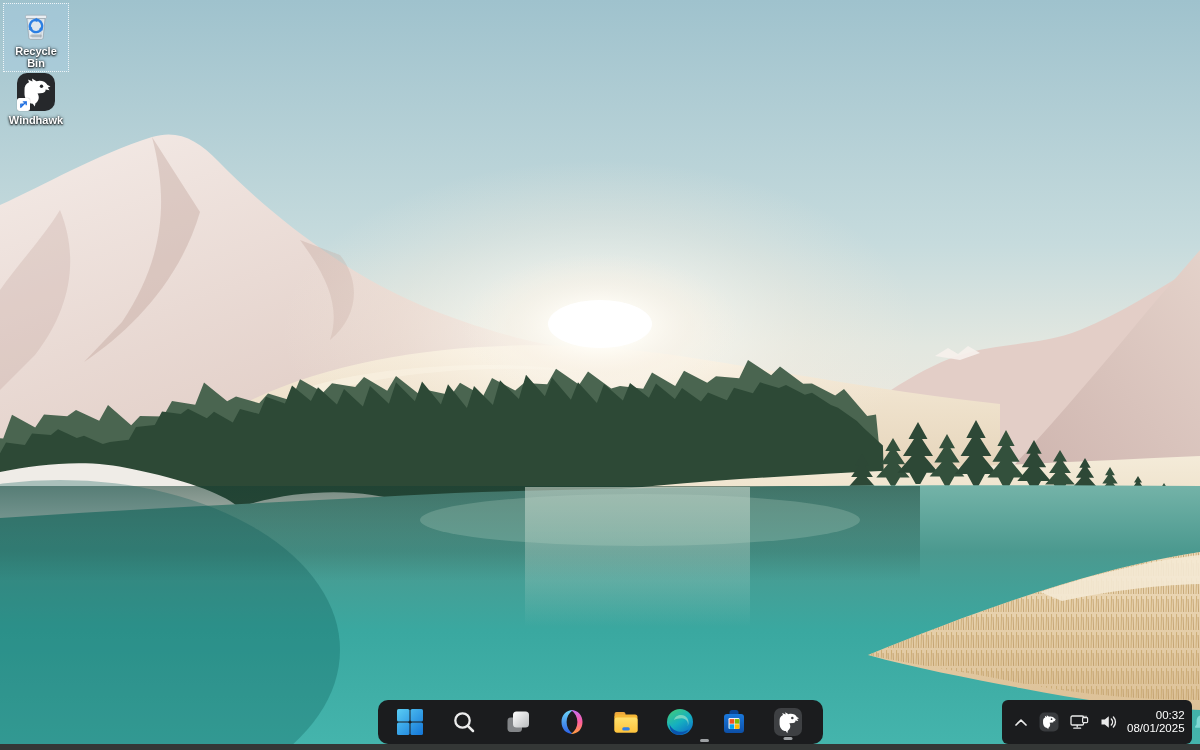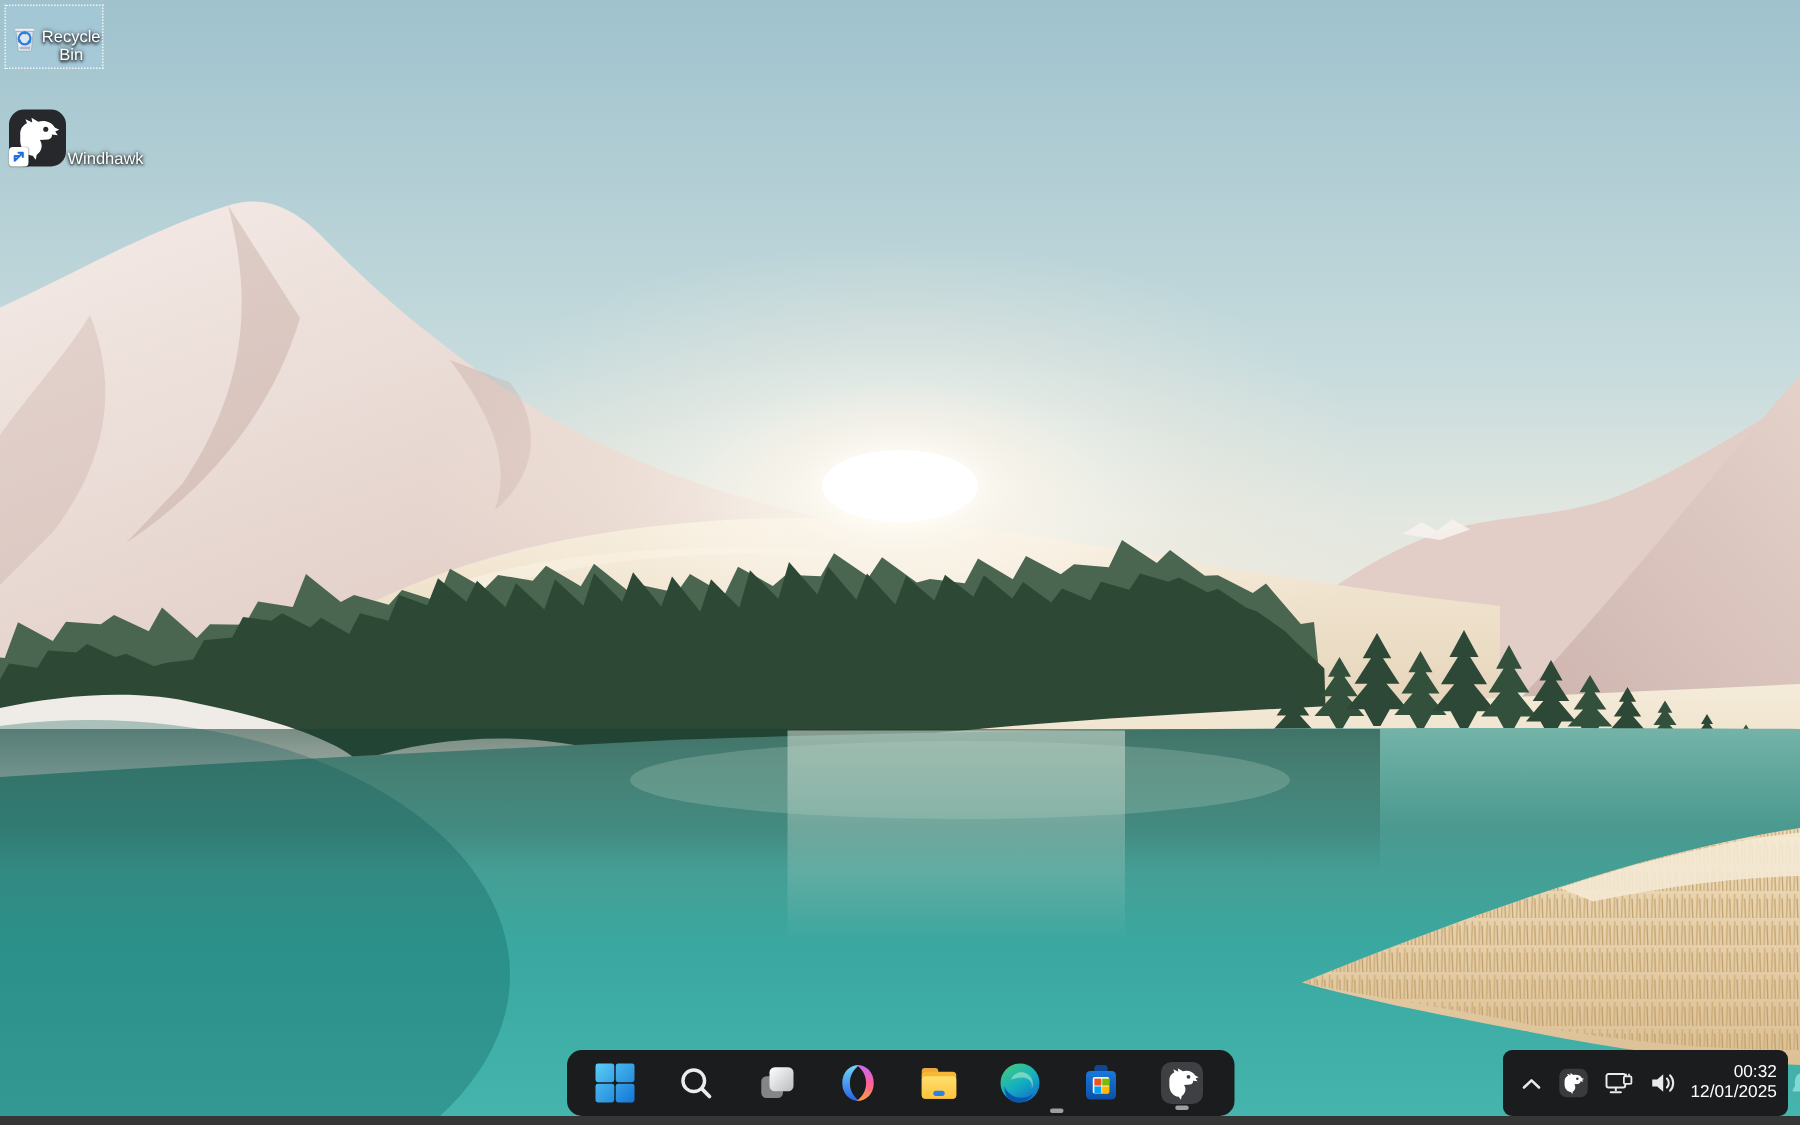--- a/index.html
+++ b/index.html
@@ -5,22 +5,22 @@
   html,body{margin:0;padding:0;}
   body{
     width:1200px;height:750px;overflow:hidden;position:relative;
     font-family:"Liberation Sans","DejaVu Sans",sans-serif;
     background:#9fc2cd;
   }
   
   #wallpaper{position:absolute;inset:0;z-index:0;}
   
   .icon-cell{
-    position:absolute;width:62px;display:flex;flex-direction:row;align-items:flex-end;
-    padding:3px 1px 2px;z-index:2;cursor:default;border:1px solid transparent;
+    position:absolute;width:62px;display:flex;flex-direction:column;align-items:center;
+    padding:3px 1px 2px;z-index:2;cursor:default;border:1px solid transparent;font-weight:bold;
   }
   .icon-cell.selected{
     background:rgba(170,206,230,.35);
     border:1px dotted rgba(252,252,252,.85);
   }
   .icon-label{
     margin-top:2px;font-size:11px;line-height:12px;color:#fff;text-align:center;
     text-shadow:0 1px 2px rgba(0,0,0,.95),0 0 3px rgba(0,0,0,.8);
   }
   .wh-badge{position:absolute;left:1px;bottom:1px;width:13px;height:13px;background:#fff;
@@ -352,21 +352,21 @@
   <div class="tray-btn">
     <svg width="18" height="16" viewBox="0 0 18 16">
       <path d="M1.5,5.6 H4.8 L8.8,2.2 V13.8 L4.8,10.4 H1.5 Z" fill="#eaeaea"></path>
       <path d="M11.3,5 A4.3,4.3 0 0 1 11.3,11" stroke="#eaeaea" stroke-width="1.4" fill="none" stroke-linecap="round"></path>
       <path d="M13.4,2.9 A7.4,7.4 0 0 1 13.4,13.1" stroke="#eaeaea" stroke-width="1.4" fill="none" stroke-linecap="round"></path>
     </svg>
   </div>
 
   <div id="clock">
     <div>00:32</div>
-    <div>12/01/2025</div>
+    <div>08/01/2025</div>
   </div>
 
   <div class="tray-btn">
     <svg width="16" height="17" viewBox="0 0 16 17">
       <path d="M8,1.2 C11.3,1.2 13.4,3.6 13.4,7 V10.2 L14.9,12.6 C15.2,13.1 14.9,13.7 14.3,13.7 H1.7 C1.1,13.7 0.8,13.1 1.1,12.6 L2.6,10.2 V7 C2.6,3.6 4.7,1.2 8,1.2 Z" fill="#7fd9d4"></path>
       <path d="M6.2,14.5 C6.5,15.6 7.2,16.2 8,16.2 C8.8,16.2 9.5,15.6 9.8,14.5 Z" fill="#7fd9d4"></path>
     </svg>
   </div>
 </div>
 

